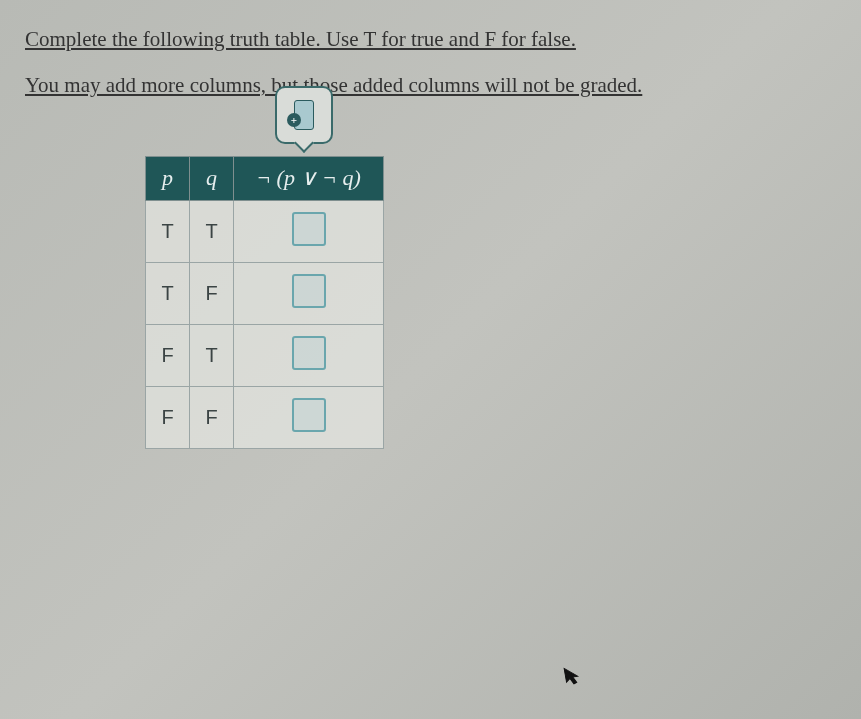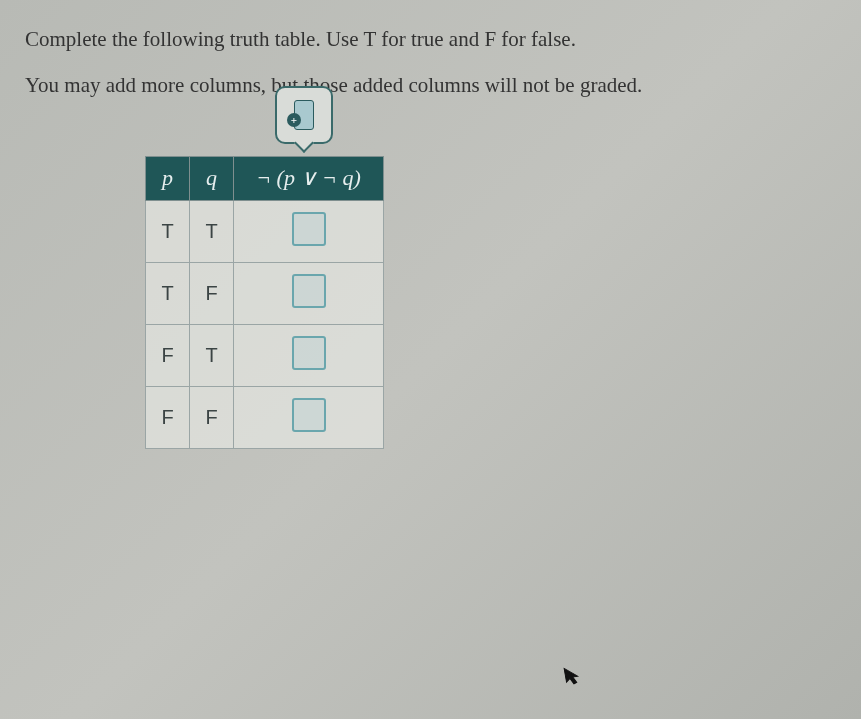--- a/index.html
+++ b/index.html
@@ -12,21 +12,21 @@
       padding: 20px 25px;
       position: relative;
       overflow: hidden;
     }
     .instructions {
       font-size: 21px;
       line-height: 1.9;
       color: #333;
       margin-bottom: 50px;
     }
-    .instructions p { margin-bottom: 6px; }
+    .instructions p { margin-bottom: 6px; text-decoration: underline; }
     .table-area {
       margin-left: 120px;
       margin-top: 40px;
       position: relative;
     }
     .add-col-bubble {
       position: absolute;
       top: -70px;
       left: 130px;
       width: 58px;

